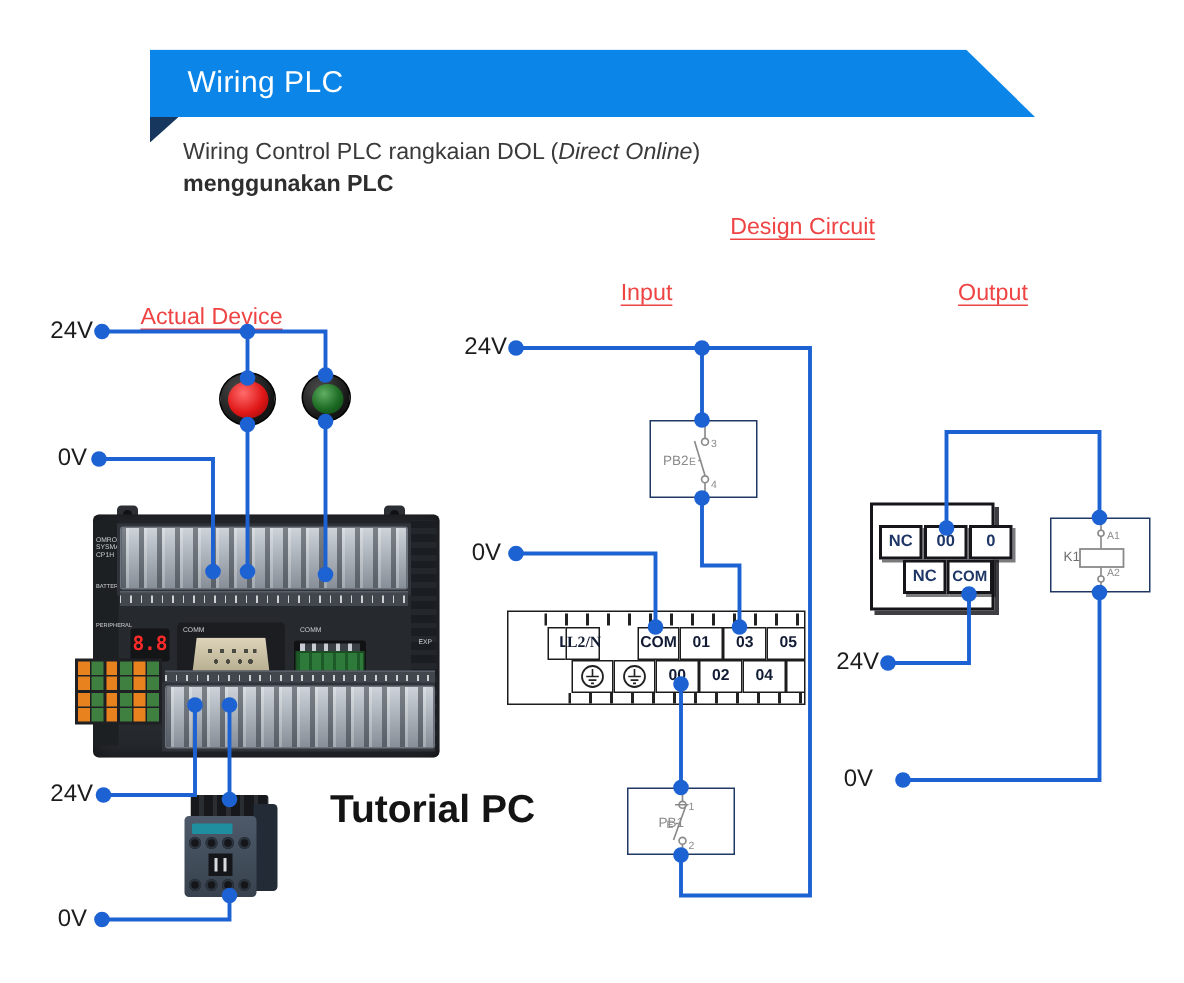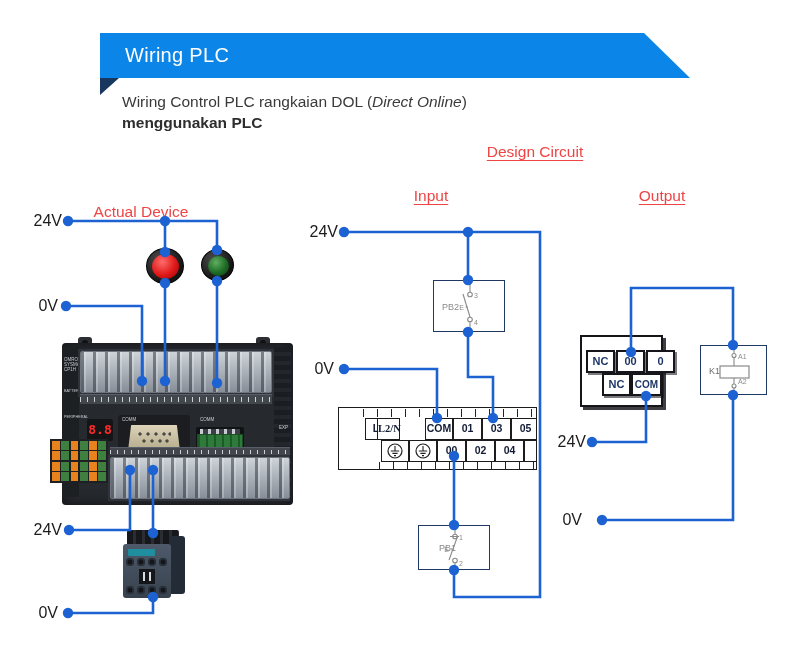--- a/index.html
+++ b/index.html
@@ -155,20 +155,21 @@
 
   <div class="vlabel" style="left:14px; top:212px; width:48px;">24V</div>
   <div class="vlabel" style="left:14px; top:297px; width:44px;">0V</div>
   <div class="vlabel" style="left:14px; top:521px; width:48px;">24V</div>
   <div class="vlabel" style="left:14px; top:604px; width:44px;">0V</div>
   <div class="vlabel" style="left:292px; top:223px; width:46px;">24V</div>
   <div class="vlabel" style="left:292px; top:360px; width:42px;">0V</div>
   <div class="vlabel" style="left:540px; top:433px; width:46px;">24V</div>
   <div class="vlabel" style="left:540px; top:511px; width:42px;">0V</div>
 
+  <div class="tutorial">Tutorial PC</div>
 
   <div class="plc">
     <div class="ear" style="left:18px; top:0;"></div>
     <div class="ear" style="left:196px; top:0;"></div>
     <div class="body"></div>
     <div class="rpanel"></div>
     <div class="lpanel"></div>
     <div class="tinytxt" style="left:4px; top:20px;">
       <div>OMRON</div>
         <div>SYSMAC</div>

